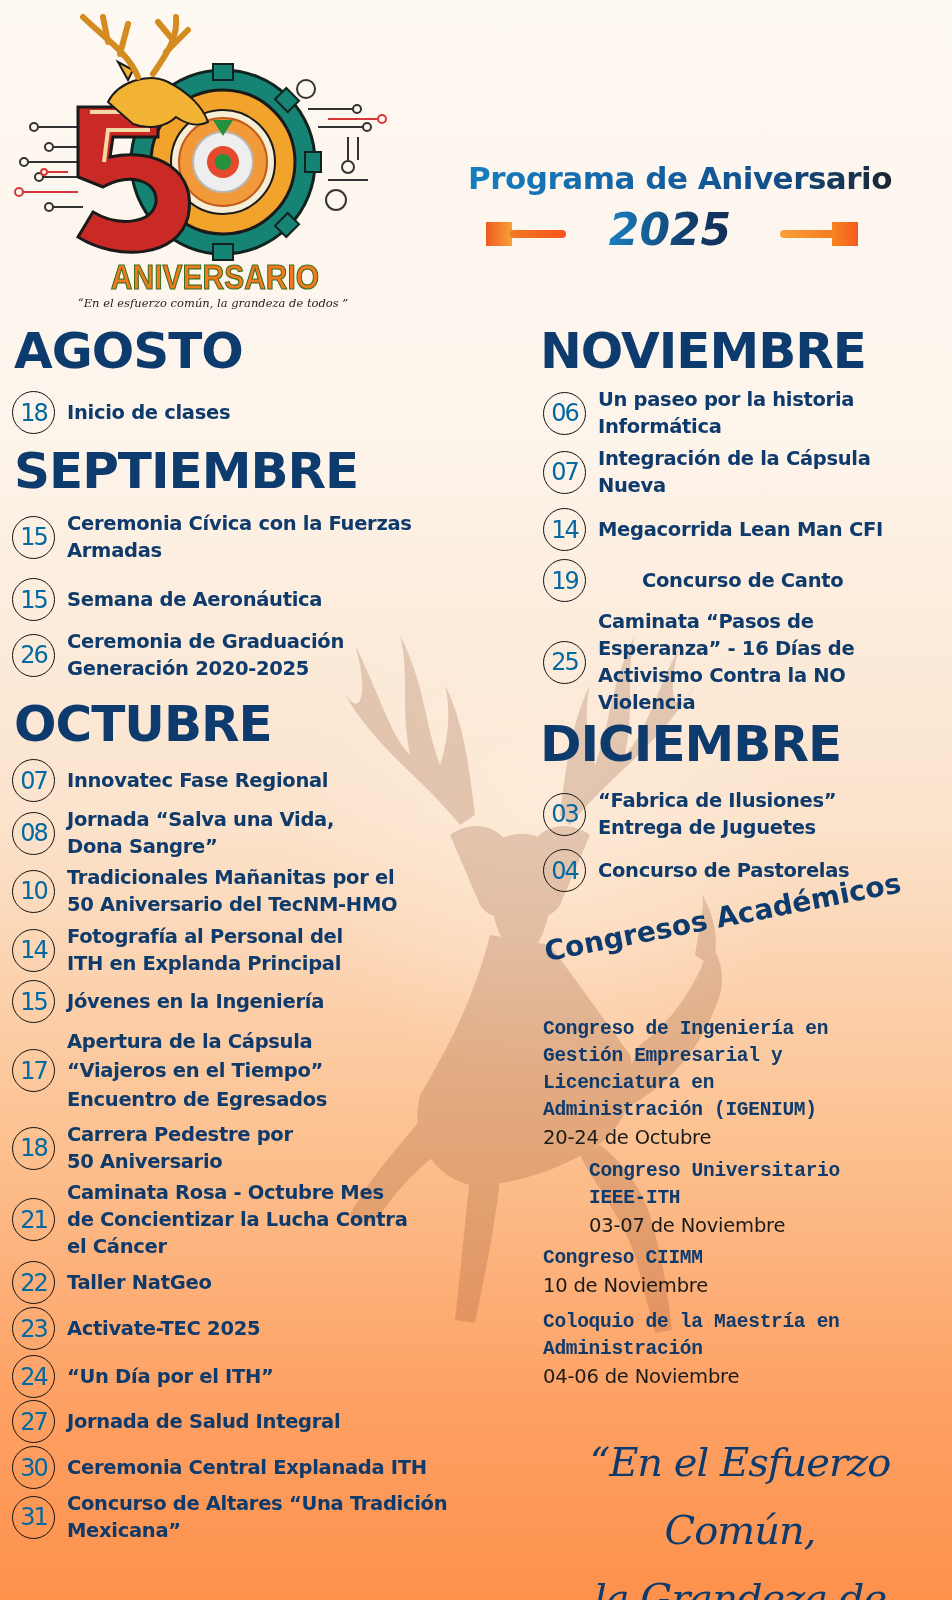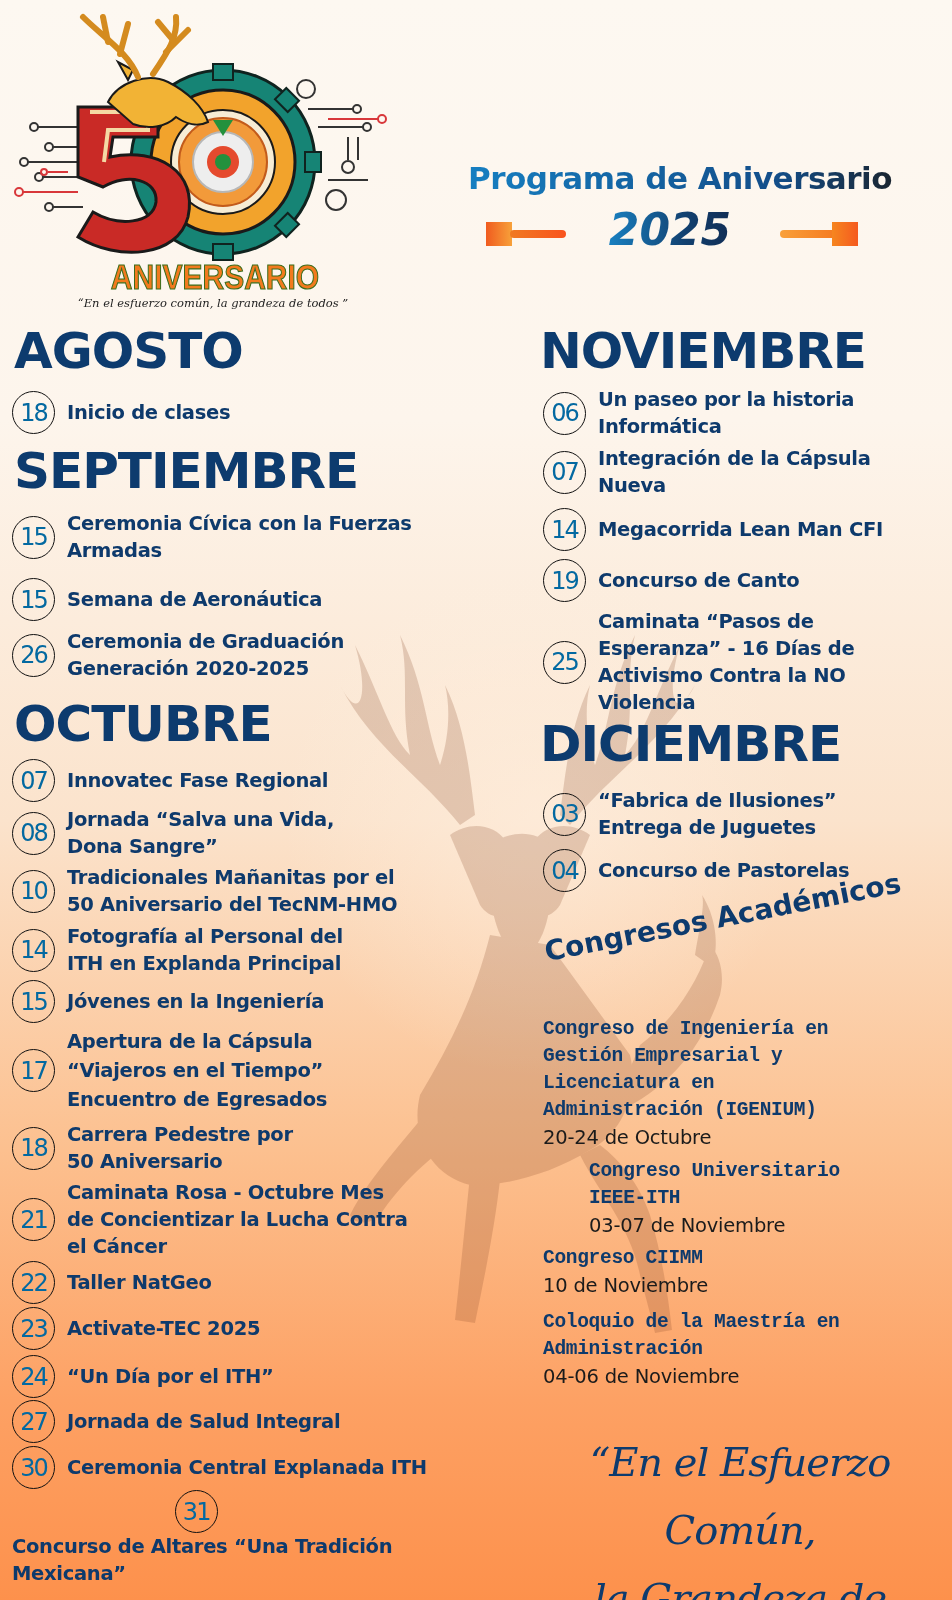--- a/index.html
+++ b/index.html
@@ -312,21 +312,21 @@
   <div class="etext">
       <span class="sub">Jornada de Salud Integral</span>
     </div>
 </div>
 <div class="event" style="left:12px;top:1446px;">
   <div class="day">30</div>
   <div class="etext">
       <span class="sub">Ceremonia Central Explanada ITH</span>
     </div>
 </div>
-<div class="event" style="left:12px;top:1490px;flex-direction:column;">
+<div class="event" style="left:12px;top:1490px;">
   <div class="day">31</div>
   <div class="etext">
       <span class="sub">Concurso de Altares “Una Tradición</span>
       <span class="sub">Mexicana”</span>
     </div>
 </div>
 
 <div class="month" style="left:540px;top:326px;">NOVIEMBRE</div>
 <div class="event" style="left:543px;top:386px;">
   <div class="day">06</div>
@@ -341,21 +341,21 @@
       <span class="sub">Integración de la Cápsula</span>
       <span class="sub">Nueva</span>
     </div>
 </div>
 <div class="event" style="left:543px;top:508px;">
   <div class="day">14</div>
   <div class="etext">
       <span class="sub">Megacorrida Lean Man CFI</span>
     </div>
 </div>
-<div class="event" style="left:543px;top:559px;">
+<div class="event" style="left:543px;top:559px;gap:44px;">
   <div class="day">19</div>
   <div class="etext">
       <span class="sub">Concurso de Canto</span>
     </div>
 </div>
 <div class="event" style="left:543px;top:608px;">
   <div class="day">25</div>
   <div class="etext">
       <span class="sub">Caminata “Pasos de</span>
       <span class="sub">Esperanza” - 16 Días de</span>

